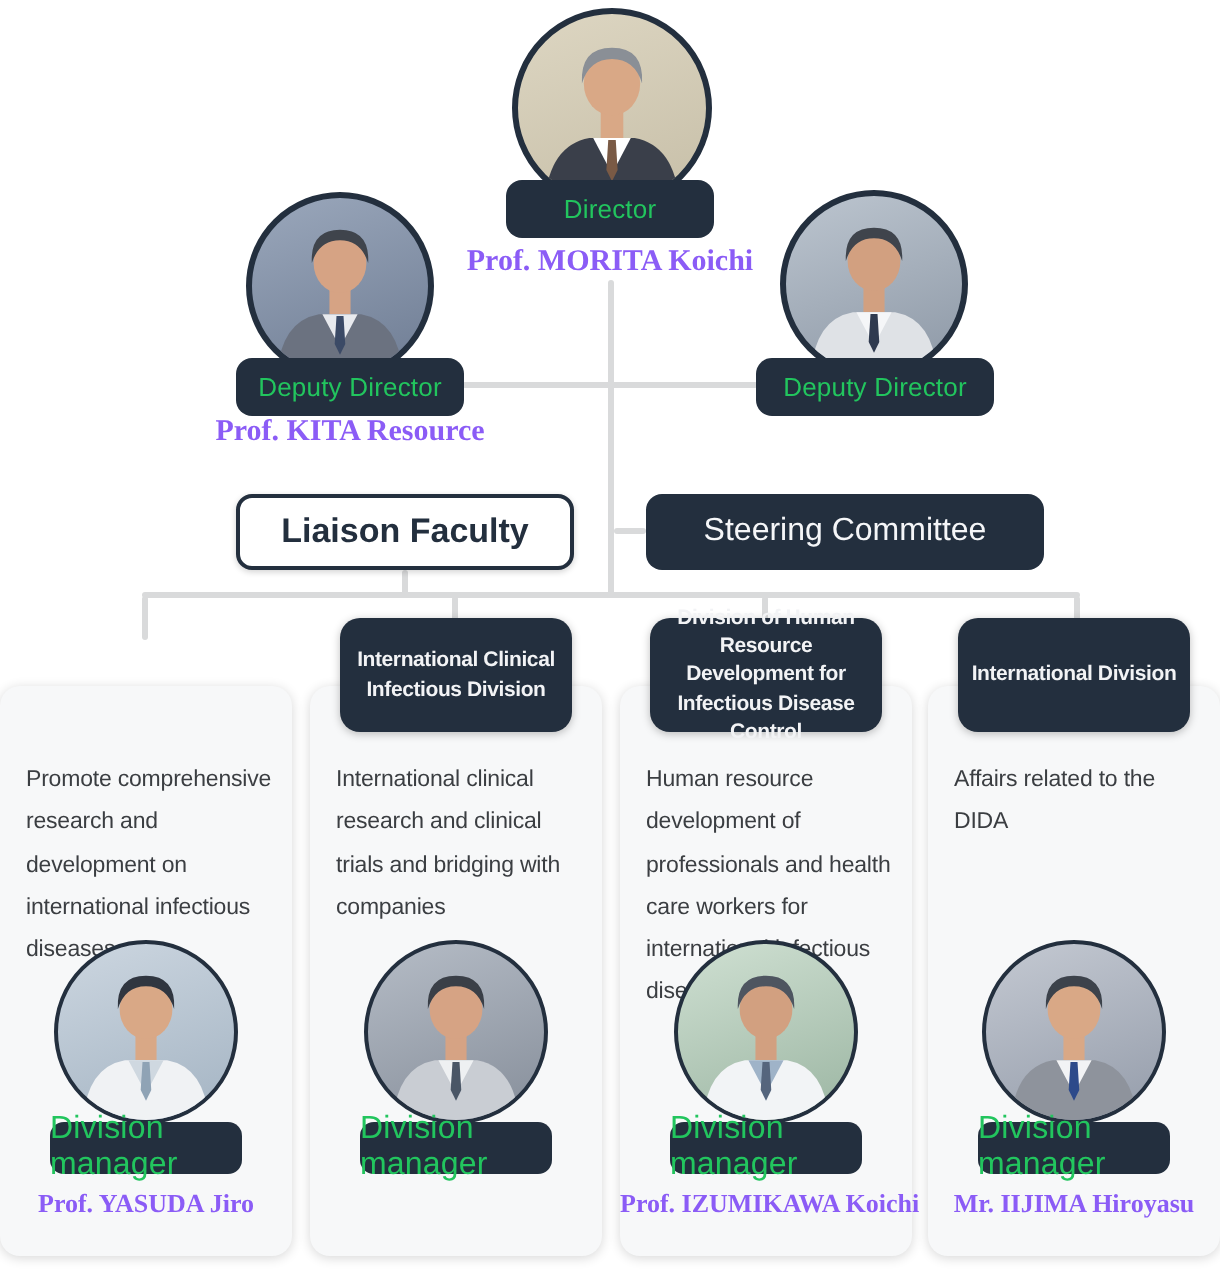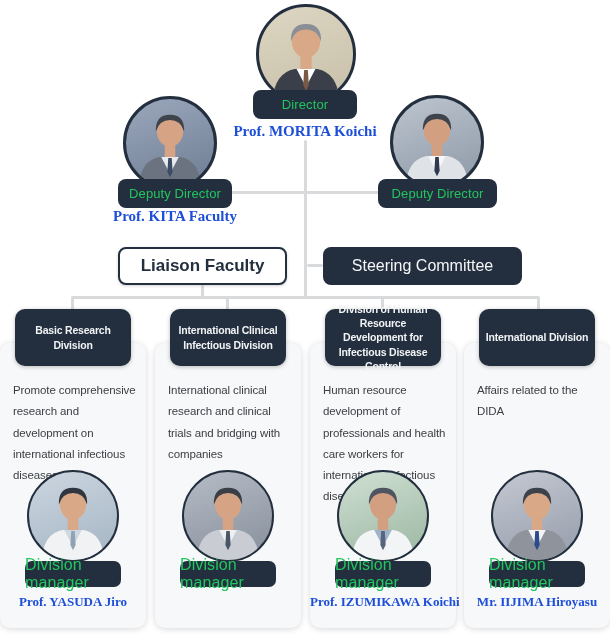--- a/index.html
+++ b/index.html
@@ -17,21 +17,21 @@
   }
   .photo svg{display:block;width:100%;height:100%;}
   
   .badge{
     position:absolute;background:#232f3e;color:#22c55e;border-radius:8px;
     display:flex;align-items:center;justify-content:center;
     font-size:13px;letter-spacing:.1px;box-sizing:border-box;
   }
   
   .pname{
-    position:absolute;color:#1d4ed8;font-family:"Liberation Serif", serif;
+    position:absolute;color:#8b5cf6;font-family:"Liberation Serif", serif;
     font-weight:700;font-size:15px;text-align:center;white-space:nowrap;
   }
   
   .btn{
     position:absolute;border-radius:8px;display:flex;align-items:center;
     justify-content:center;box-sizing:border-box;cursor:pointer;
   }
   .btn.outline{background:#ffffff;border:2px solid #232f3e;color:#232f3e;
     font-weight:700;font-size:17px;box-shadow:0 1px 3px rgba(0,0,0,.18);}
   .btn.solid{background:#232f3e;color:#f5f6f8;font-weight:500;font-size:16px;}
@@ -106,34 +106,33 @@
   </div>
   <div class="badge" id="director-badge">Director</div>
   <div class="pname" id="director-name">Prof. MORITA Koichi</div>
 
   <div class="photo" id="deputy-left-photo" style="--bgA:#9aa7bb;--bgB:#6f7d94;--suit:#6b7280;--shirt:#e8eaee;--tie:#3b4a66;--hair:#3f444c;--skin:#d6a384;">
     <svg viewBox="0 0 100 100">
         <use href="#person"></use>
       </svg>
   </div>
   <div class="badge" id="deputy-left-badge">Deputy Director</div>
-  <div class="pname" id="deputy-left-name">Prof. KITA Faculty</div>
+  <div class="pname" id="deputy-left-name">Prof. KITA Resource</div>
 
   <div class="photo" id="deputy-right-photo" style="--bgA:#bcc5cf;--bgB:#8d98a6;--suit:#dfe2e6;--shirt:#f5f6f8;--tie:#2f3a4f;--hair:#3f444c;--skin:#d2a080;">
     <svg viewBox="0 0 100 100">
         <use href="#person"></use>
       </svg>
   </div>
   <div class="badge" id="deputy-right-badge">Deputy Director</div>
 
   <div class="btn solid" id="steering-btn">Steering Committee</div>
   <div class="btn outline" id="liaison-btn">Liaison Faculty</div>
 
   <div class="card" id="card-1">
-    <div class="div-head">Basic Research Division</div>
     <div class="div-desc">Promote comprehensive research and development on international infectious diseases</div>
     <div class="photo" style="--bgA:#ccd6e0;--bgB:#a4b4c3;--suit:#f0f2f4;--shirt:#cfd8e0;--tie:#8fa3b5;--hair:#303640;--skin:#d9a886;">
       <svg viewBox="0 0 100 100">
           <use href="#person"></use>
         </svg>
     </div>
     <div class="badge">Division manager</div>
     <div class="pname">Prof. YASUDA Jiro</div>
   </div>
 

